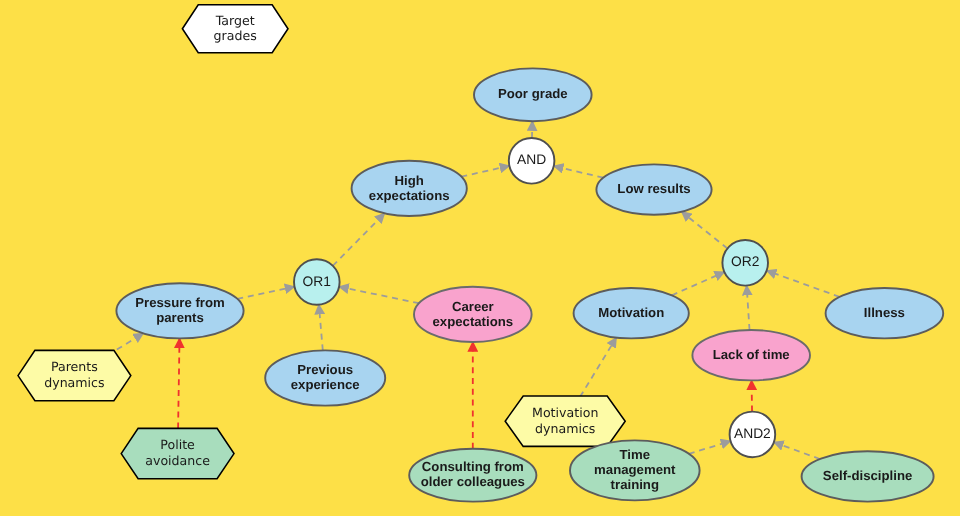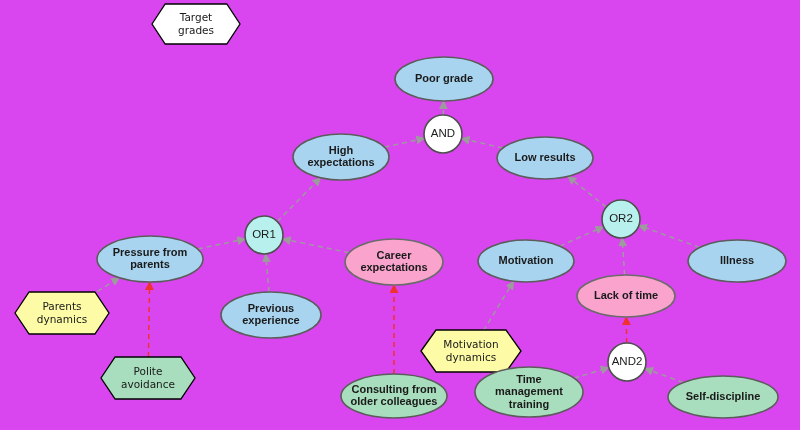--- a/index.html
+++ b/index.html
@@ -4,21 +4,21 @@
 <style>
   html, body {
     margin: 0;
     padding: 0;
     background: #ffffff;
   }
   #canvas-wrap {
     position: relative;
     width: 800px;
     height: 430px;
-    background: #d946ef;
+    background: #fde047;
     overflow: hidden;
     font-family: "Liberation Sans", sans-serif;
   }
   svg#diagram {
     display: block;
     width: 800px;
     height: 430px;
   }
   .node-shape {
     stroke-width: 1.6px;

